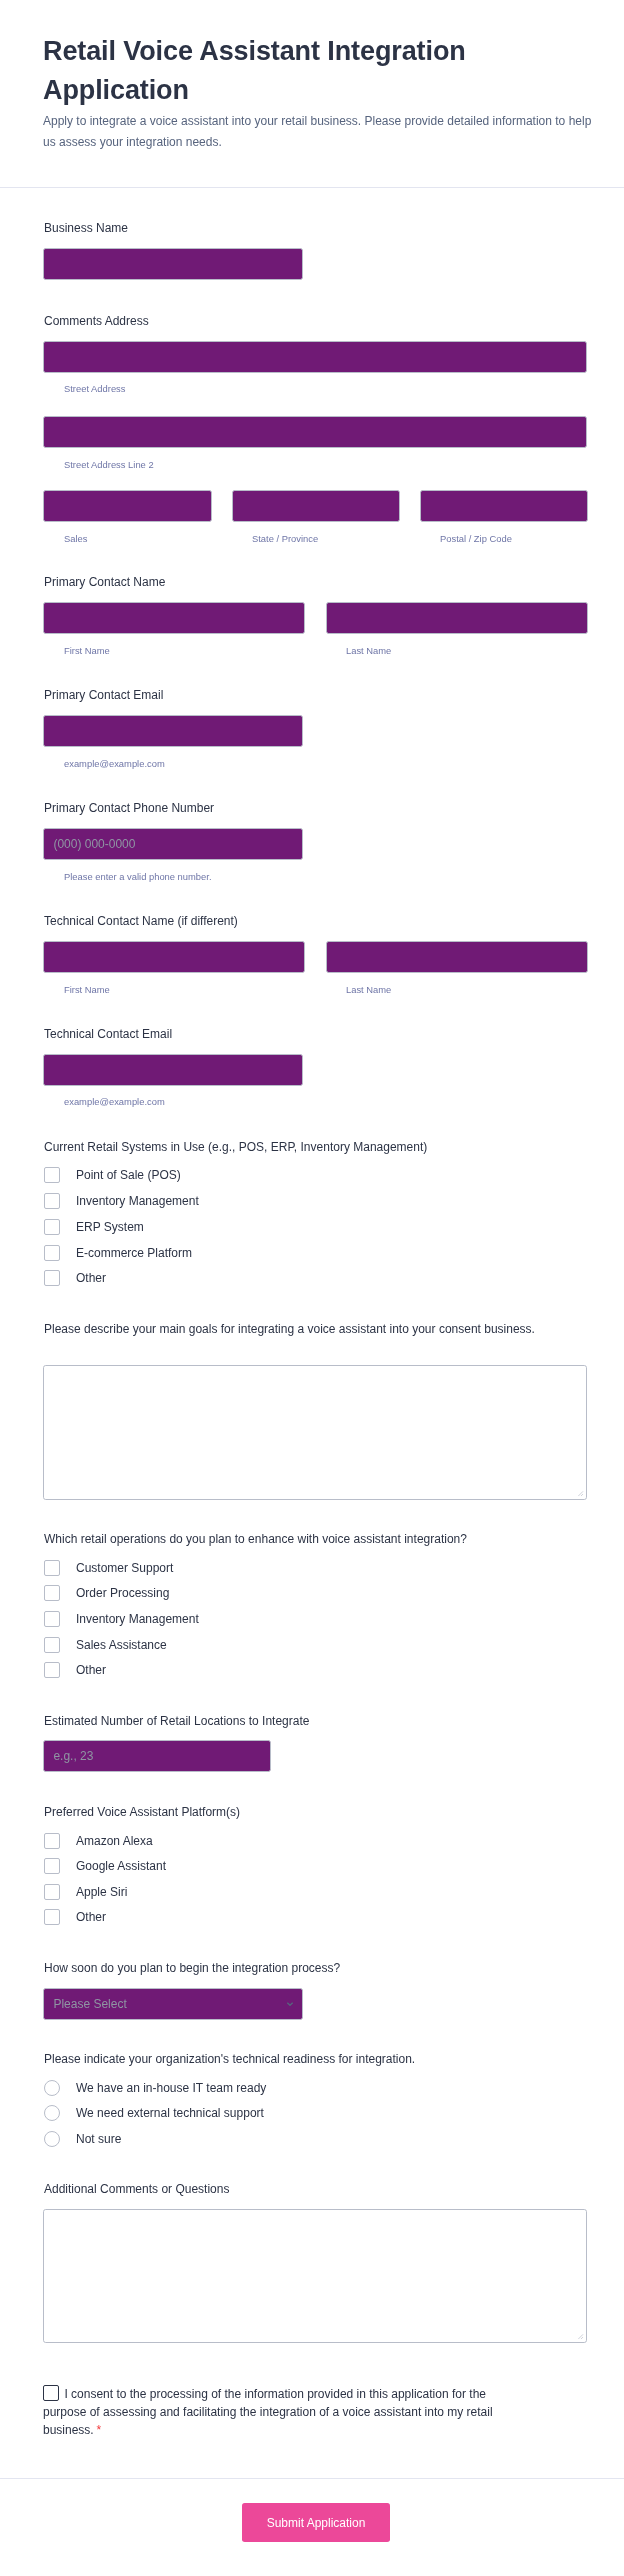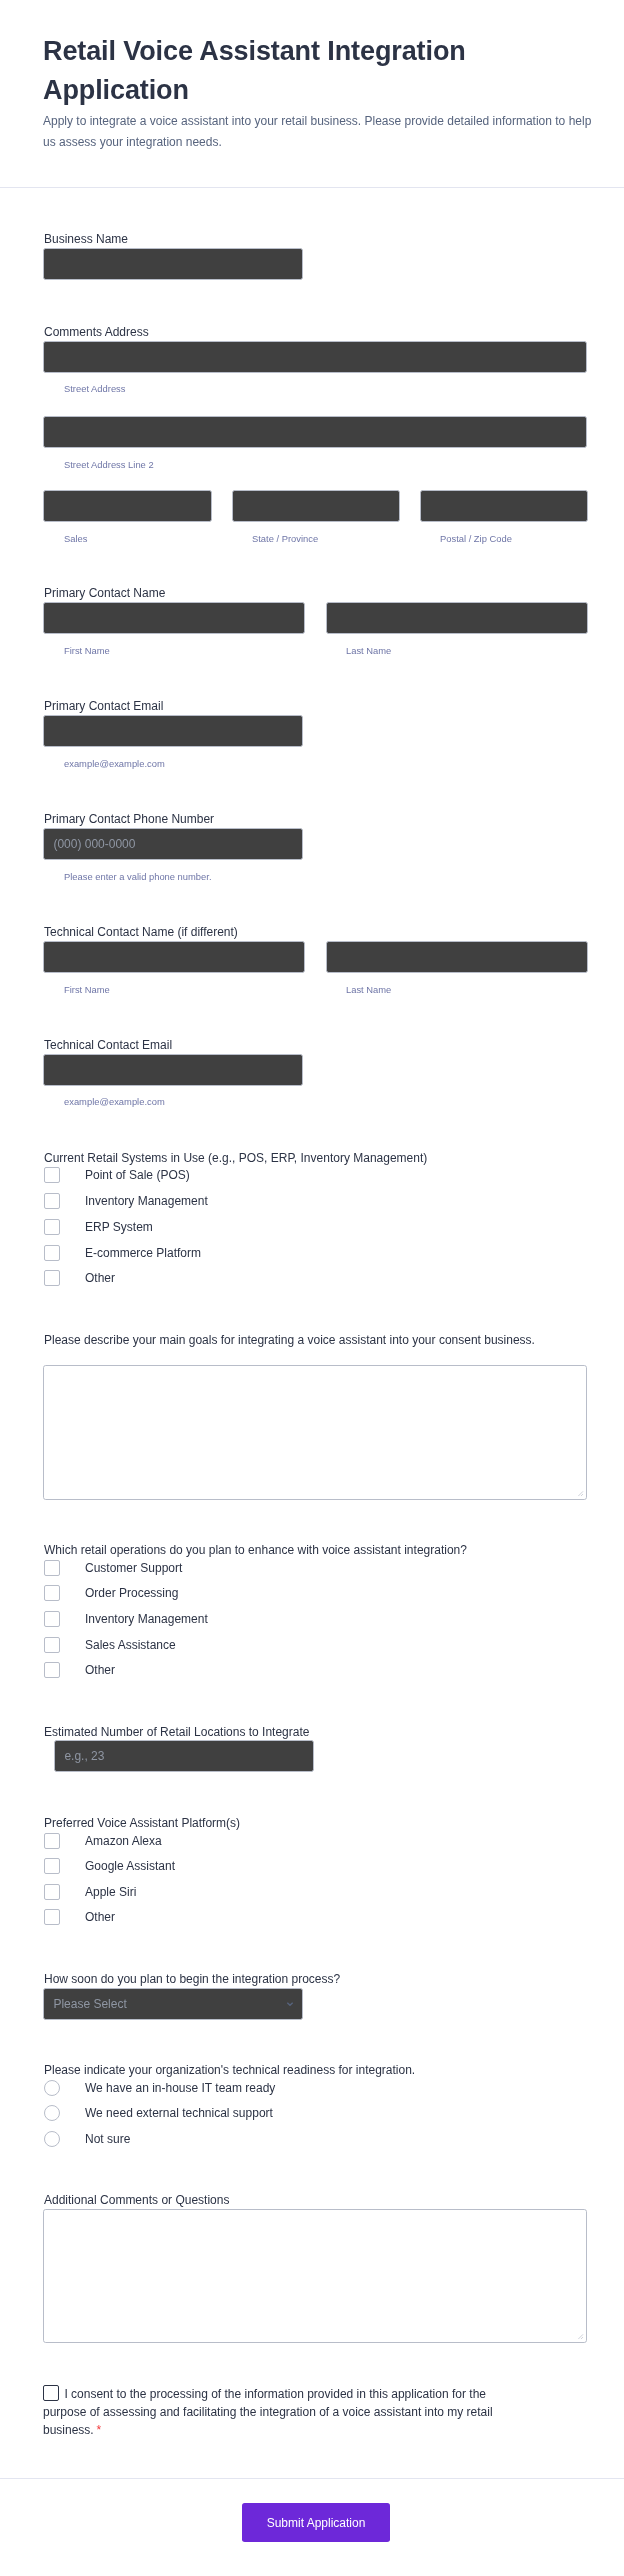--- a/index.html
+++ b/index.html
@@ -2,35 +2,35 @@
 <html style="font-size:10.7px"><head>
 <meta charset="utf-8">
 <style>
   * { box-sizing: border-box; margin: 0; padding: 0; }
   html, body { width: 624px; background: #ffffff; }
   body { font-family: "Liberation Sans", "DejaVu Sans", sans-serif; color: #2c3345; position: relative; height: 2576px; overflow: hidden; }
   .abs { position: absolute; }
   .title { left: 43px; top: 32px; width: 551px; font-size: 27px; line-height: 39px; font-weight: 600; color: #2c3345; letter-spacing: -0.1px; }
   .desc { left: 43px; top: 111px; width: 551px; font-size: 12px; line-height: 21px; color: #57647e; }
   .hr { left: 0; width: 624px; height: 0.7px; background: #e3e5f0; }
-  .label { left: 44px; font-size: 12px; line-height: 16px; color: #2c3345; font-weight: 500; width: 544px; margin-top: 11px; }
+  .label { left: 44px; font-size: 12px; line-height: 16px; color: #2c3345; font-weight: 500; width: 544px; }
   .sublabel { font-size: 9.4px; line-height: 12px; color: #6f76a7; margin-left: 20px; }
-  .input { background: #404040; border: 0.7px solid #b8bdc9; border-radius: 2.7px; height: 32px; }
+  .input { background: #701a75; border: 0.7px solid #b8bdc9; border-radius: 2.7px; height: 32px; }
   .input .ph { position: absolute; left: 9.4px; top: 0; line-height: 31px; font-size: 12px; color: #8f96a3; }
   .textarea { background: #fff; border: 0.7px solid #b8bdc9; border-radius: 2.7px; }
   .resize { position: absolute; right: 2px; bottom: 2px; width: 6.7px; height: 6.7px; }
   .cb-row { left: 44px; height: 16px; display: flex; align-items: center; }
   .cb { width: 16px; height: 16px; border: 0.7px solid #b8bdc9; border-radius: 2px; background: #fff; flex-shrink: 0; }
   .radio { width: 16px; height: 16px; border: 0.7px solid #b8bdc9; border-radius: 50%; background: #fff; flex-shrink: 0; }
-  .cb-label { margin-left: 25px; font-size: 12px; color: #2c3345; line-height: 16px; }
+  .cb-label { margin-left: 16px; font-size: 12px; color: #2c3345; line-height: 16px; }
   .select .chev { position: absolute; right: 8px; top: 11.4px; width: 8px; height: 8px; }
   .consent { left: 43px; top: 2385px; width: 483px; font-size: 12px; line-height: 18px; color: #2c3345; }
   .consent .cb-inline { display: inline-block; width: 16px; height: 16px; border: 1.3px solid #2c3345; border-radius: 2px; vertical-align: -3.4px; margin-right: 5.4px; }
   .req { color: #f23a3c; margin-left: 2.7px; }
-  .submit { left: 242px; top: 2503px; width: 148px; height: 39px; background: #6d28d9; border-radius: 2.7px; color: #fff; font-size: 12px; font-weight: 500; display: flex; align-items: center; justify-content: center; border: none; }
+  .submit { left: 242px; top: 2503px; width: 148px; height: 39px; background: #ec4899; border-radius: 2.7px; color: #fff; font-size: 12px; font-weight: 500; display: flex; align-items: center; justify-content: center; border: none; }
 </style>
 </head>
 <body>
 
 <h1 class="abs title">Retail Voice Assistant Integration Application</h1>
 <p class="abs desc">Apply to integrate a voice assistant into your retail business. Please provide detailed information to help us assess your integration needs.</p>
 <div class="abs hr" style="top:187px"></div>
 
 <div class="abs label" style="top:220px">Business Name</div>
 <div class="abs input" style="left:43px;top:248px;width:260px"></div>
@@ -118,21 +118,21 @@
 <div class="abs cb-row" style="top:1637px">
     <span class="cb"></span>
     <span class="cb-label">Sales Assistance</span>
   </div>
 <div class="abs cb-row" style="top:1662px">
     <span class="cb"></span>
     <span class="cb-label">Other</span>
   </div>
 
 <div class="abs label" style="top:1713px">Estimated Number of Retail Locations to Integrate</div>
-<div class="abs input" style="left:54px;top:1740px;width:260px">
+<div class="abs input" style="left:43px;top:1740px;width:228px">
   <span class="ph">e.g., 23</span>
 </div>
 
 <div class="abs label" style="top:1804px">Preferred Voice Assistant Platform(s)</div>
 <div class="abs cb-row" style="top:1833px">
     <span class="cb"></span>
     <span class="cb-label">Amazon Alexa</span>
   </div>
 <div class="abs cb-row" style="top:1858px">
     <span class="cb"></span>

